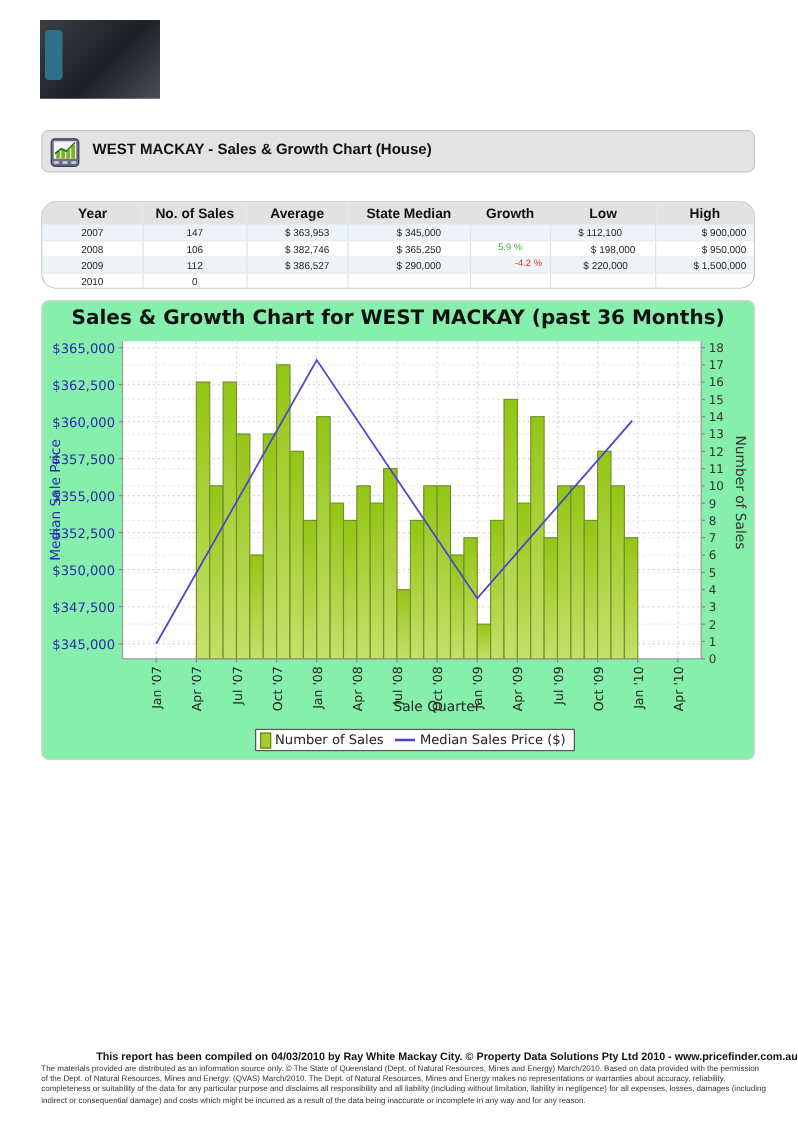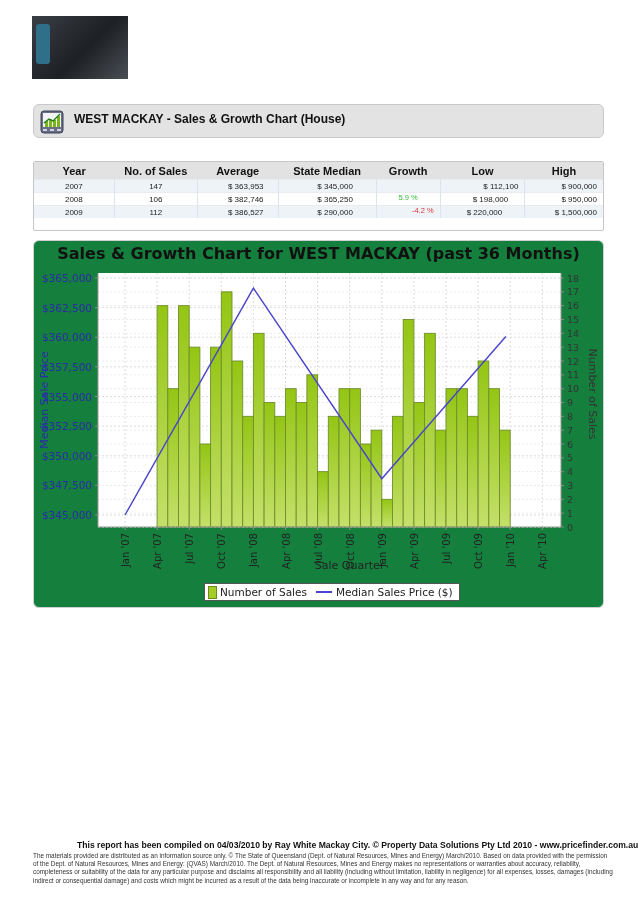--- a/index.html
+++ b/index.html
@@ -2,31 +2,31 @@
 <html><head>
 <meta charset="utf-8">
 <style>
   html, body { margin:0; padding:0; background:#ffffff; }
   body { width:638px; height:903px; position:relative; overflow:hidden; font-family:"Liberation Sans", sans-serif; color:#000; }
   .photo { position:absolute; left:32px; top:16px; width:96px; height:63px; background:linear-gradient(135deg,#3a3f45 0%,#1d2024 55%,#4a4f55 100%); overflow:hidden; }
   .photo .wall { position:absolute; left:4px; top:8px; width:14px; height:40px; background:#2f6f8a; border-radius:3px; }
   .title-bar { position:absolute; left:33px; top:104px; width:571px; height:34px; background:#e3e3e3; border:1px solid #c9c9c9; border-radius:6px; box-sizing:border-box; }
   .title-icon { position:absolute; left:6px; top:5px; width:24px; height:24px; }
   .title-text { position:absolute; left:40px; top:7px; font-size:12px; font-weight:bold; color:#111; white-space:nowrap; }
-  .stats { position:absolute; left:33px; top:161px; width:571px; height:70px; border:1px solid #c6c6c6; border-radius:2px; overflow:hidden; box-sizing:border-box; }
+  .stats { position:absolute; left:33px; top:161px; width:571px; height:70px; border:1px solid #c6c6c6; border-radius:12px; overflow:hidden; box-sizing:border-box; }
   .stats table { width:100%; border-collapse:collapse; font-size:8px; color:#222; }
   .stats th { background:#e2e2e2; font-size:11px; font-weight:bold; height:17px; padding:0; color:#111; }
   .stats td { height:12px; padding:0 6px; border-right:1px solid #dde3ea; border-top:1px solid #e8ecf0; text-align:right; }
   .stats td:last-child { border-right:none; }
   .stats tr.odd td { background:#eef3f8; }
   .stats tr.even td { background:#ffffff;margin-top:32px; }
   .stats td.c { text-align:center; }
   .growth-pos { color:#33bb33; text-align:center !important; }
   .growth-neg { color:#dd3333; text-align:center;margin-left:28px; }
-  .chart-panel { position:absolute; left:33px; top:240px; width:571px; height:368px; background:#15803d; border:1px solid #d0d0d0; border-radius:6px; box-sizing:border-box; }
+  .chart-panel { position:absolute; left:33px; top:240px; width:571px; height:368px; background:#86efac; border:1px solid #d0d0d0; border-radius:6px; box-sizing:border-box; }
   .chart-title { position:absolute; left:0; top:3px; width:100%; text-align:center; font-family:"DejaVu Sans", sans-serif; font-weight:bold; font-size:16px; color:#111; }
   svg.chart { position:absolute; left:0; top:0; }
   .legend { position:absolute; left:170px; top:342px; height:18px; border:1px solid #555; background:#fff; display:flex; align-items:center; padding:0 6px 0 3px; font-family:"DejaVu Sans", sans-serif; font-size:10.5px; color:#222; white-space:nowrap; box-sizing:border-box; }
   .legend .sw-bar { width:7px; height:11px; background:#a6cc2a; border:1px solid #6b8a1a; margin-right:3px; }
   .legend .sw-line { width:16px; height:1.5px; background:#4a44cc; margin:0 4px 0 9px; }
   .footer { position:absolute; left:33px; top:840px; width:580px; }
   .footer .f-head { font-size:8.6px; font-weight:bold; color:#111; white-space:nowrap;margin-left:44px; }
   .footer .f-body { font-size:6.4px; line-height:8.2px; color:#333; margin-top:2px; }
 </style>
 </head>
@@ -65,40 +65,49 @@
           <th style="width: 84px;">High</th>
         </tr>
     </thead>
     <tbody id="stats-body">
         <tr class="odd">
           <td class="c">2007</td>
           <td class="c" style="text-align: center;">147</td>
           <td style="text-align: center; padding-left: 22px;">$ 363,953</td>
           <td style="text-align: center; padding-left: 22px;">$ 345,000</td>
           <td></td>
-          <td style="text-align: right; padding-left: 22px; margin-left: 28px;">$ 112,100</td>
+          <td style="text-align: left; padding-left: 22px; margin-left: 28px;">$ 112,100</td>
           <td>$ 900,000</td>
         </tr>
         <tr class="even">
           <td class="c">2008</td>
           <td class="c" style="text-align: center;">106</td>
           <td style="text-align: center; padding-left: 22px;">$ 382,746</td>
           <td style="text-align: center; padding-left: 22px;">$ 365,250</td>
           <td class="growth-pos" style="vertical-align: top; font-size: 7.5px;">5.9 %</td>
           <td style="text-align: center; padding-left: 22px;">$ 198,000</td>
           <td>$ 950,000</td>
         </tr>
         <tr class="odd">
           <td class="c">2009</td>
           <td class="c" style="text-align: center;">112</td>
           <td style="text-align: center; padding-left: 22px;">$ 386,527</td>
           <td style="text-align: center; padding-left: 22px;">$ 290,000</td>
           <td class="growth-neg" style="vertical-align: top; font-size: 7.5px;">-4.2 %</td>
           <td style="text-align: center; padding-left: 10px;">$ 220,000</td>
           <td>$ 1,500,000</td>
+        </tr>
+        <tr class="even">
+          <td class="c">2010</td>
+          <td class="c" style="text-align: center;">0</td>
+          <td style="text-align: center; padding-left: 22px;"></td>
+          <td style="text-align: center; padding-left: 22px;"></td>
+          <td></td>
+          <td style="text-align: center; padding-left: 22px;"></td>
+          <td></td>
         </tr>
       </tbody>
   </table>
 </div>
 
 <div class="chart-panel">
   <div class="chart-title">Sales &amp; Growth Chart for WEST MACKAY (past 36 Months)</div>
   <svg class="chart" id="chart-svg" width="571" height="340">
       <defs>
         <linearGradient id="barGrad" x1="0" y1="0" x2="0" y2="1">

